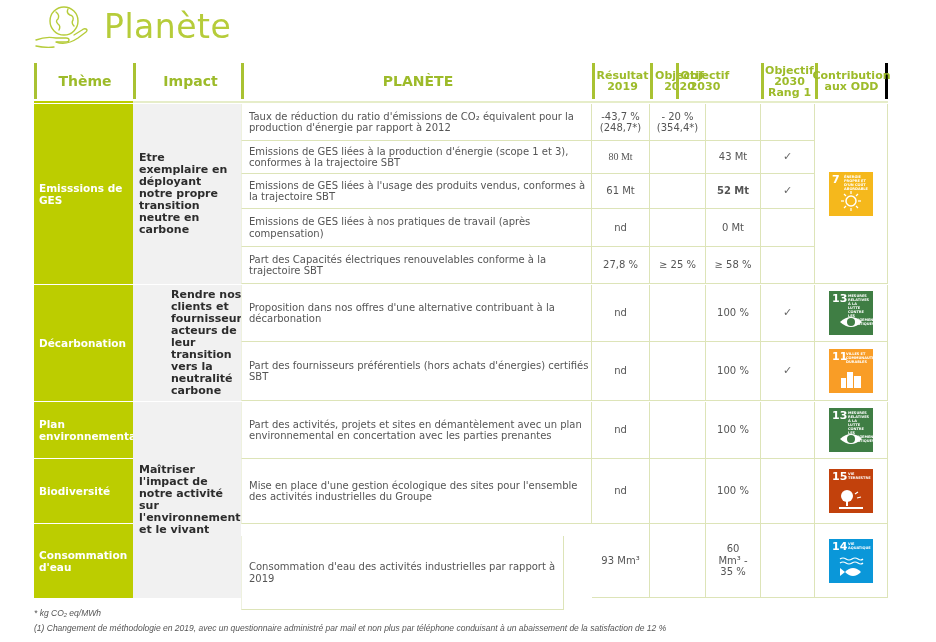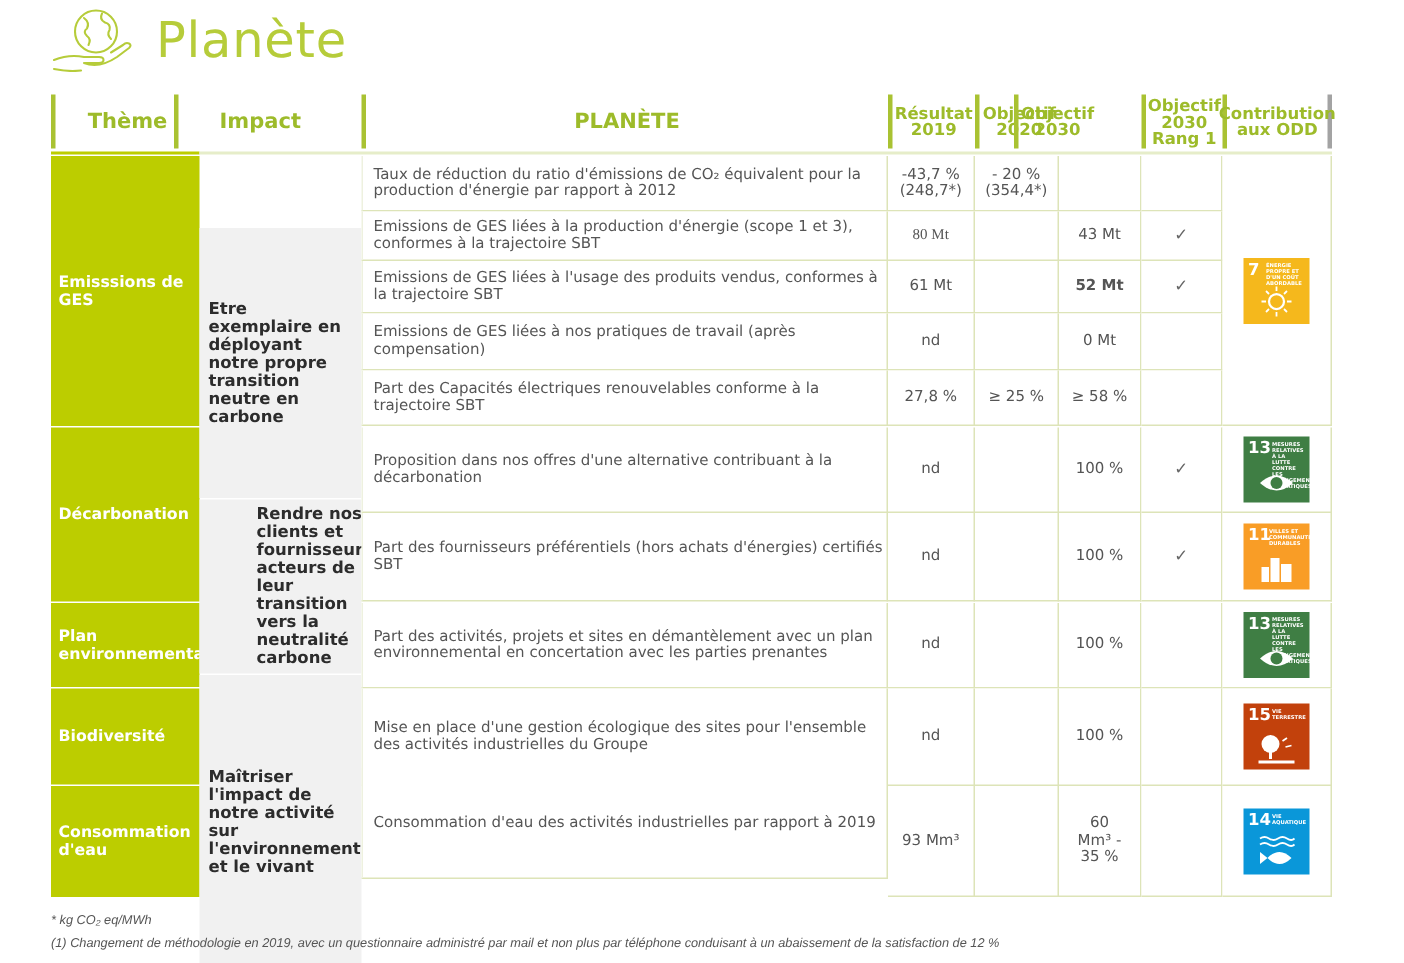--- a/index.html
+++ b/index.html
@@ -8,28 +8,28 @@
 
   .title-wrap { position: absolute; left: 34px; top: 2px; height: 48px; display: flex; align-items: center; }
   .globe-icon { width: 56px; height: 44px; margin-right: 14px; }
   .page-title { font-family: "DejaVu Sans", sans-serif; font-size: 33px; color: #b6cc3a; font-weight: normal; letter-spacing: 0.5px; }
 
   
   .hdr { position: absolute; top: 63px; height: 36px; display: flex; align-items: center; justify-content: center; text-align: center;
          color: #9dbb2a; font-weight: bold; border-left: 3px solid #a9c232; }
   .hdr.big { font-size: 14px; }
   .hdr.small { font-size: 11px; line-height: 11px; }
-  .hdr.last { border-right: 3px solid #a3a3a3; }
+  .hdr.last { border-right: 3px solid #000000; }
   .hdr-underline { position: absolute; top: 101px; height: 2px; background: #e6edc9; }
 
   
   .theme { position: absolute; left: 34px; width: 99px; background: #bccd00; color: #ffffff; font-size: 10.5px; font-weight: bold;
            line-height: 12px; display: flex; align-items: center; padding-left: 5px; }
   .impact { position: absolute; left: 133px; width: 108px; background: #f1f1f1; color: #2c2c2c; font-size: 11px; font-weight: bold;
-            line-height: 12px; display: flex; align-items: center; padding-left: 6px; padding-right: 4px; margin-top: 48px; }
+            line-height: 12px; display: flex; align-items: center; padding-left: 6px; padding-right: 4px; }
 
   
   .cell { position: absolute; border-right: 1px solid #dde4b8; border-bottom: 1px solid #dde4b8; display: flex; align-items: center;
           font-size: 10px; color: #555555; line-height: 11.5px; background: #ffffff; }
   .cell.desc { padding-left: 7px; border-left: 1px solid #eef1df; }
   .cell.val { justify-content: center; text-align: center; }
   .cell.odd { justify-content: center; }
   .check { color: #666; font-size: 11px; }
 
   .sdg { width: 44px; height: 44px; position: relative; color: #fff; font-family: "DejaVu Sans", sans-serif; }
@@ -50,21 +50,21 @@
       <path d="M34 5 q-2 4 2 6 q4 1 3 5 q-2 3 1 6"></path>
       <path d="M2 36 q10 -4 20 -2 l10 0 q3 0 3 2 q0 2 -3 2 l-9 0"></path>
       <path d="M22 38 q10 4 22 -4 l8 -6 q2 -2 0 -3 q-2 -1 -4 1 l-8 5"></path>
       <path d="M2 42 q10 2 18 1"></path>
     </g>
   </svg>
   <span class="page-title">Planète</span>
 </div>
 
 <div class="hdr big" style="left:34px;width:99px;">Thème</div>
-<div class="hdr big" style="left:116px;width:112px;">Impact</div>
+<div class="hdr big" style="left:133px;width:112px;">Impact</div>
 <div class="hdr big" style="left:241px;width:351px;">PLANÈTE</div>
 <div class="hdr small" style="left:592px;width:58px;">Résultat 2019</div>
 <div class="hdr small" style="left:650px;width:56px;">Objectif 2020</div>
 <div class="hdr small" style="left:676px;width:55px;">Objectif 2030</div>
 <div class="hdr small" style="left:761px;width:54px;">Objectif 2030 Rang 1</div>
 <div class="hdr small last" style="left:815px;width:73px;">Contribution aux ODD</div>
 <div class="hdr-underline" style="left:34px;width:99px;background:#bccd00;"></div>
 <div class="hdr-underline" style="left:133px;width:755px;"></div>
 
 <div class="theme" style="top:104px;height:180px;">Emisssions de GES</div>
@@ -191,21 +191,21 @@
     <span class="txt" style="left:19px;width:22px;">Vie terrestre</span>
     <svg class="ic" viewBox="0 0 28 24">
       <circle cx="10" cy="10" r="6" fill="#fff"></circle>
       <rect x="9" y="14" width="2" height="6" fill="#fff"></rect>
       <rect x="2" y="21" width="24" height="2" fill="#fff"></rect>
       <path d="M18 8 l3 -2 M20 12 l4 -1" stroke="#fff" stroke-width="1.2"></path>
     </svg>
   </div>
 </div>
 
-<div class="cell desc" style="left:241px;top:512px;width:351px;height:74px;">Consommation d'eau des activités industrielles par rapport à 2019</div>
+<div class="cell desc" style="left:241px;top:536px;width:323px;height:74px;">Consommation d'eau des activités industrielles par rapport à 2019</div>
 <div class="cell val" style="left:592px;top:524px;width:58px;height:74px;">93 Mm³</div>
 <div class="cell val" style="left:650px;top:524px;width:56px;height:74px;"></div>
 <div class="cell val" style="left:706px;top:524px;width:55px;height:74px;padding:0 8px;">60 Mm³ - 35 %</div>
 <div class="cell val check" style="left:761px;top:524px;width:54px;height:74px;"></div>
 <div class="cell odd" style="left:815px;top:524px;width:73px;height:74px;">
   <div class="sdg" style="background:#0a97d9;">
     <span class="num">14</span>
     <span class="txt" style="left:19px;width:22px;">Vie aquatique</span>
     <svg class="ic" viewBox="0 0 28 24">
       <path d="M3 3 q3 -2 6 0 q3 2 6 0 q3 -2 6 0 q3 2 5 0" fill="none" stroke="#fff" stroke-width="1.2"></path>

